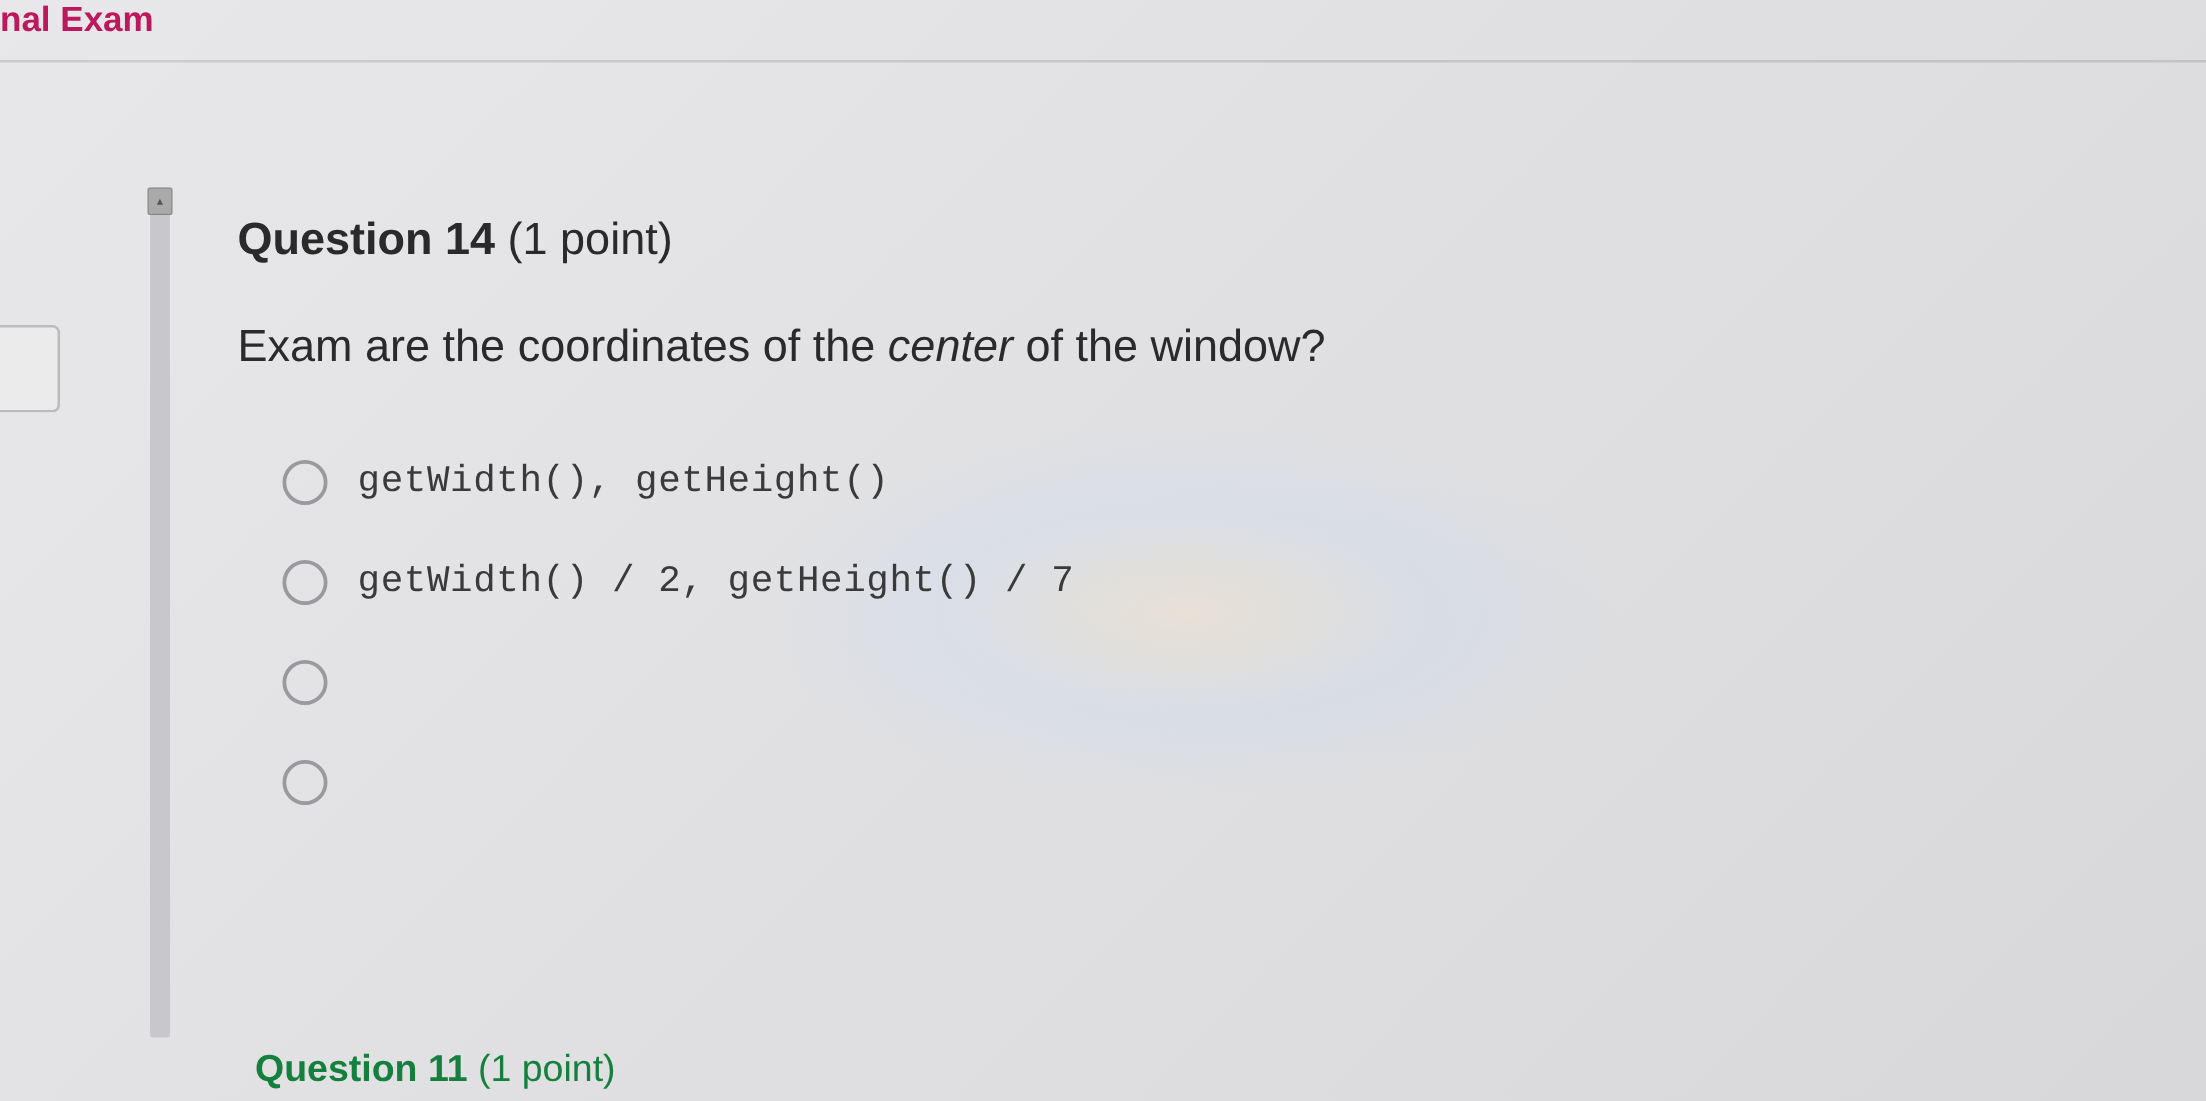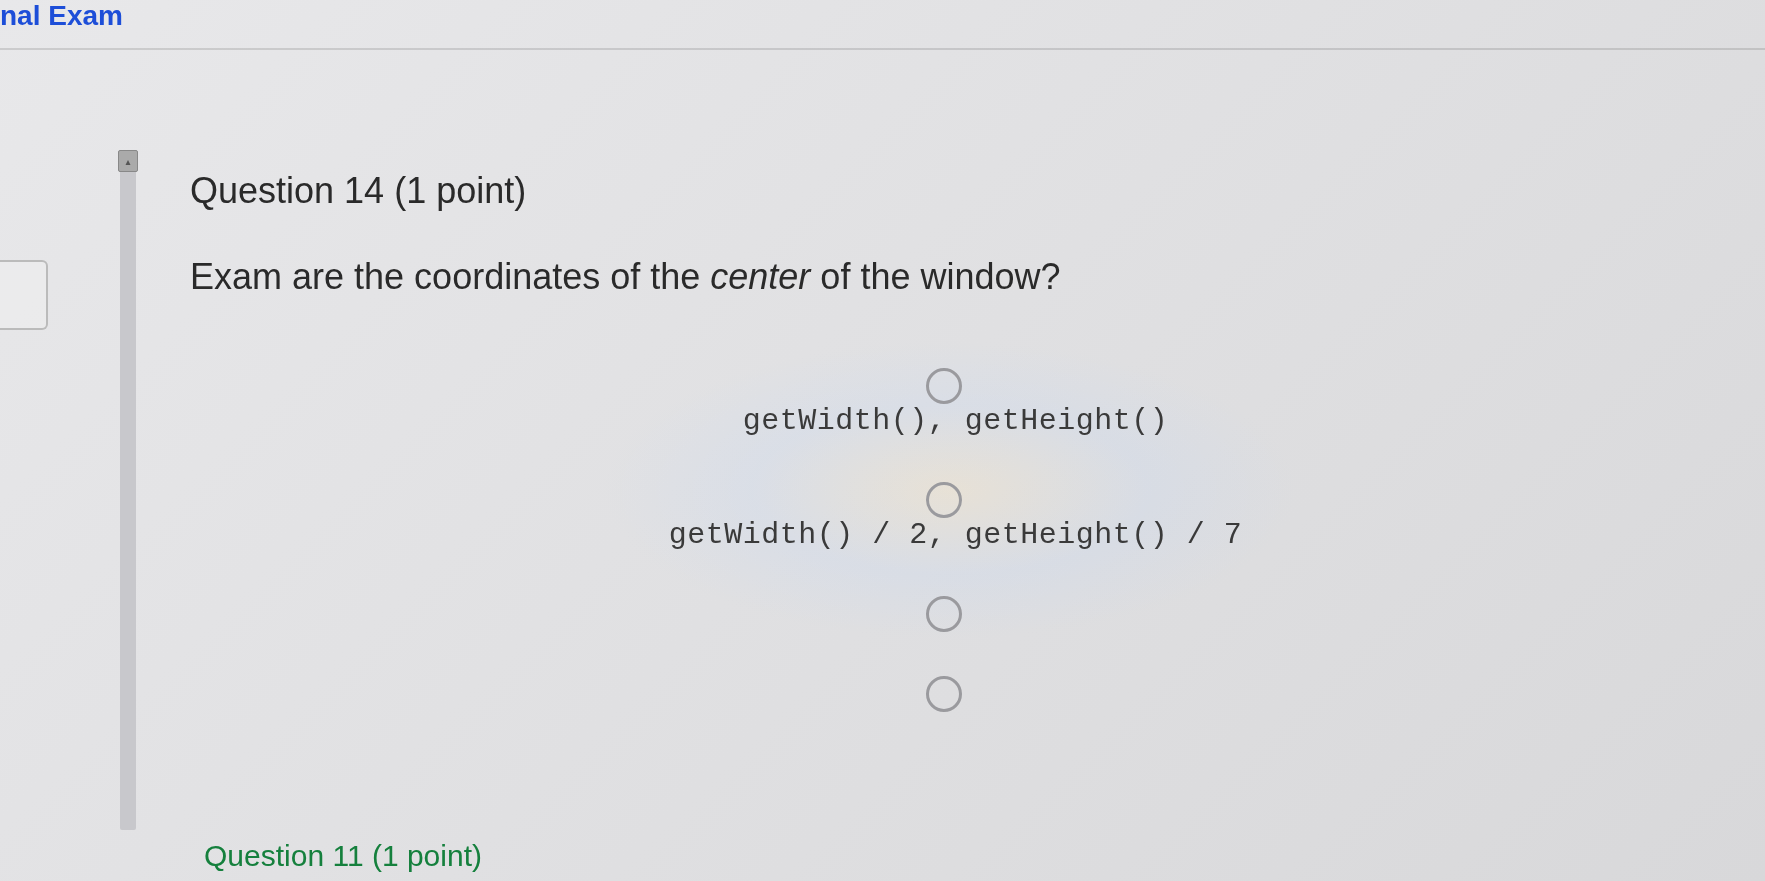--- a/index.html
+++ b/index.html
@@ -14,21 +14,21 @@
       height: 881px;
       overflow: hidden;
       position: relative;
     }
     .page-header {
       position: absolute;
       top: 0;
       left: 0;
       font-size: 28px;
       font-weight: 700;
-      color: #1d4ed8;
+      color: #be185d;
       padding: 0 0 10px 0;
       text-align: center;
     }
     .divider {
       position: absolute;
       top: 48px;
       left: 0;
       right: 0;
       height: 2px;
       background: rgba(0,0,0,0.12);
@@ -73,42 +73,41 @@
       left: 190px;
       top: 170px;
       right: 80px;
     }
     .question-header {
       font-size: 36px;
       color: #2a2a2a;
       margin-bottom: 44px;
     }
     .question-number {
-      font-weight: 400;
+      font-weight: 700;
     }
     .question-points {
       font-weight: 400;
     }
     .question-text {
       font-size: 36px;
       color: #2a2a2a;
       margin-bottom: 70px;
     }
     .question-text .italic {
       font-style: italic;
       text-align: center;
     }
     .options {
       padding-left: 36px;
     }
     .option {
       display: flex;
       align-items: center;
       margin-bottom: 44px;
-      flex-direction: column;
     }
     .radio {
       width: 36px;
       height: 36px;
       border: 3px solid #9a9a9e;
       border-radius: 50%;
       margin-right: 24px;
       flex-shrink: 0;
       background: transparent;
     }

